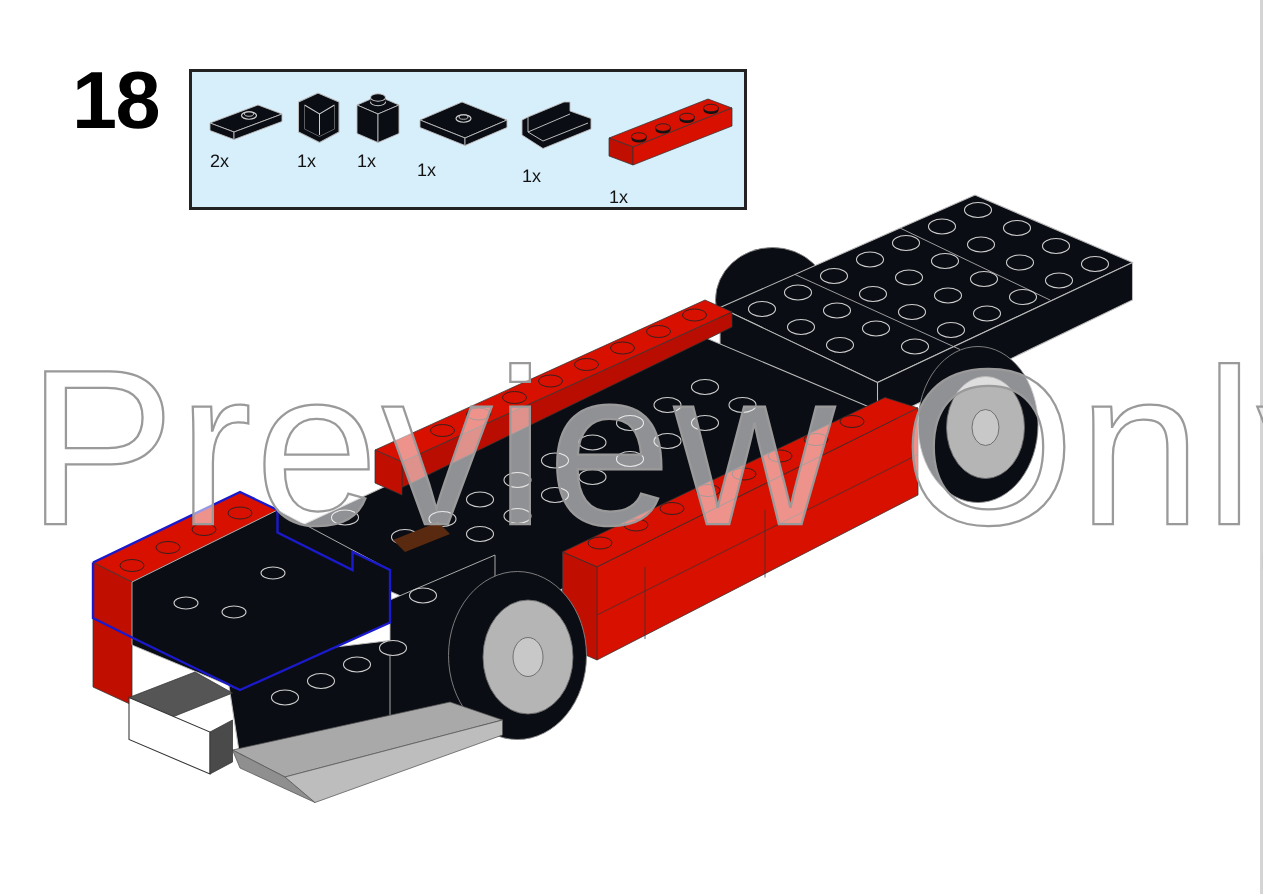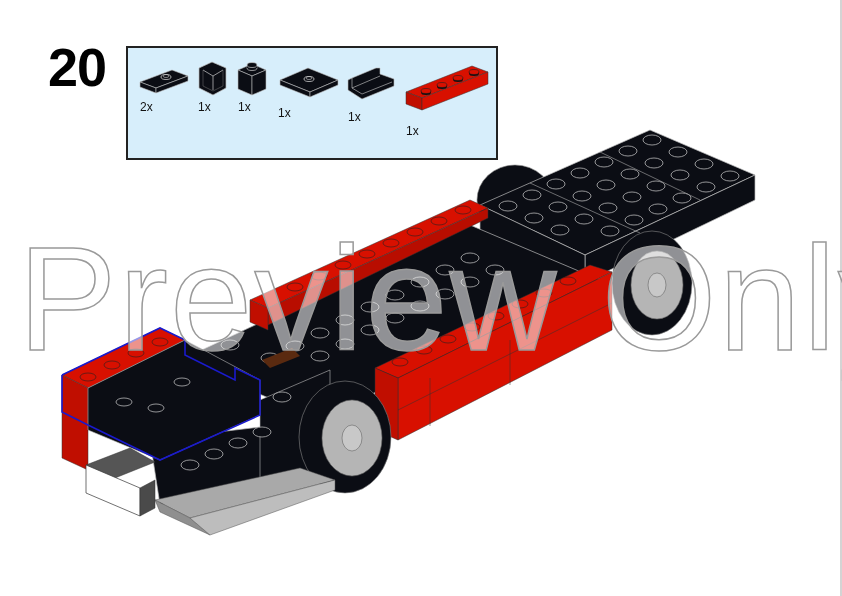--- a/index.html
+++ b/index.html
@@ -1,31 +1,31 @@
 <!DOCTYPE html>
 <html><head>
 <meta charset="utf-8">
 <style>
   html, body { margin:0; padding:0; background:#ffffff; }
   body { width:842px; height:596px; position:relative; overflow:hidden; font-family:"Liberation Sans", sans-serif; }
   .page-edge { position:absolute; left:840px; top:0; width:2px; height:596px; background:#d4d4d4; }
   .step-number { position:absolute; left:48px; top:40px; font-size:54px; font-weight:bold; color:#000; line-height:1; letter-spacing:-1px; font-family:"Liberation Sans", sans-serif; }
-  .parts-box { position:absolute; left:126px; top:46px; width:372px; height:114px; background:#d7eefb; border:2px solid #222; box-sizing:border-box; }
+  .parts-box { position:absolute; left:126px; top:46px; width:372px; height:94px; background:#d7eefb; border:2px solid #222; box-sizing:border-box; }
   .part { position:absolute; }
   .part svg { display:block; }
   .qty { position:absolute; font-size:12px; color:#111; font-family:"Liberation Sans", sans-serif; }
   .model { position:absolute; left:0; top:0; }
   .watermark { position:absolute; left:18px; top:225px; font-size:148px; line-height:1; color:rgba(255,255,255,0.55); -webkit-text-stroke:1.5px #9a9a9a; font-family:"Liberation Sans", sans-serif; font-weight:normal; letter-spacing:2px; white-space:nowrap; pointer-events:none; }
 </style>
 </head>
 <body>
 
 <div class="page-edge"></div>
 
-<div class="step-number">20</div>
+<div class="step-number">18</div>
 
 <div class="parts-box">
 
   <div class="part" style="left:10px;top:18px;">
     <svg width="52" height="30" viewBox="0 0 52 30">
       <polygon points="2,16 34,4 50,10 18,22" fill="#0b0d14" stroke="#bbb" stroke-width="0.6"></polygon>
       <polygon points="2,16 18,22 18,27 2,21" fill="#0b0d14" stroke="#bbb" stroke-width="0.6"></polygon>
       <polygon points="18,22 50,10 50,15 18,27" fill="#0b0d14" stroke="#bbb" stroke-width="0.6"></polygon>
       <ellipse cx="28" cy="11" rx="5" ry="2.5" fill="#0b0d14" stroke="#ccc" stroke-width="0.8"></ellipse>
       <ellipse cx="28" cy="10" rx="3" ry="1.5" fill="none" stroke="#ccc" stroke-width="0.6"></ellipse>

